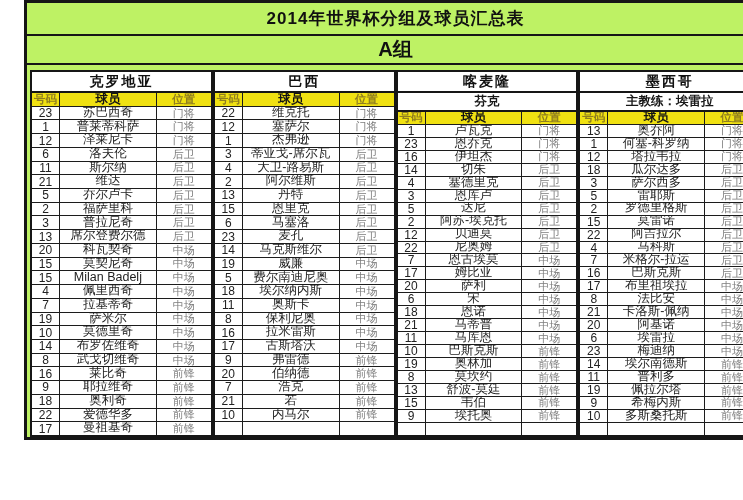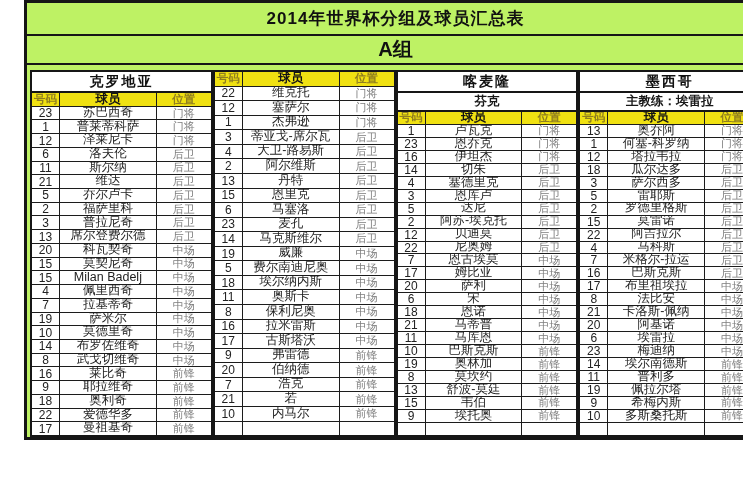--- a/index.html
+++ b/index.html
@@ -268,20 +268,21 @@
         </div>
         <div class="trow">
           <div class="cell no">17</div>
           <div class="cell pname">
             <span class="link">曼祖基奇</span>
           </div>
           <div class="cell pos">前锋</div>
         </div>
       </div>
       <div class="team">
+        <div class="team-name">巴西</div>
         <div class="trow header">
           <div class="cell no">号码</div>
           <div class="cell pname">球员</div>
           <div class="cell pos">位置</div>
         </div>
         <div class="trow">
           <div class="cell no">22</div>
           <div class="cell pname">
             <span class="link">维克托</span>
           </div>

